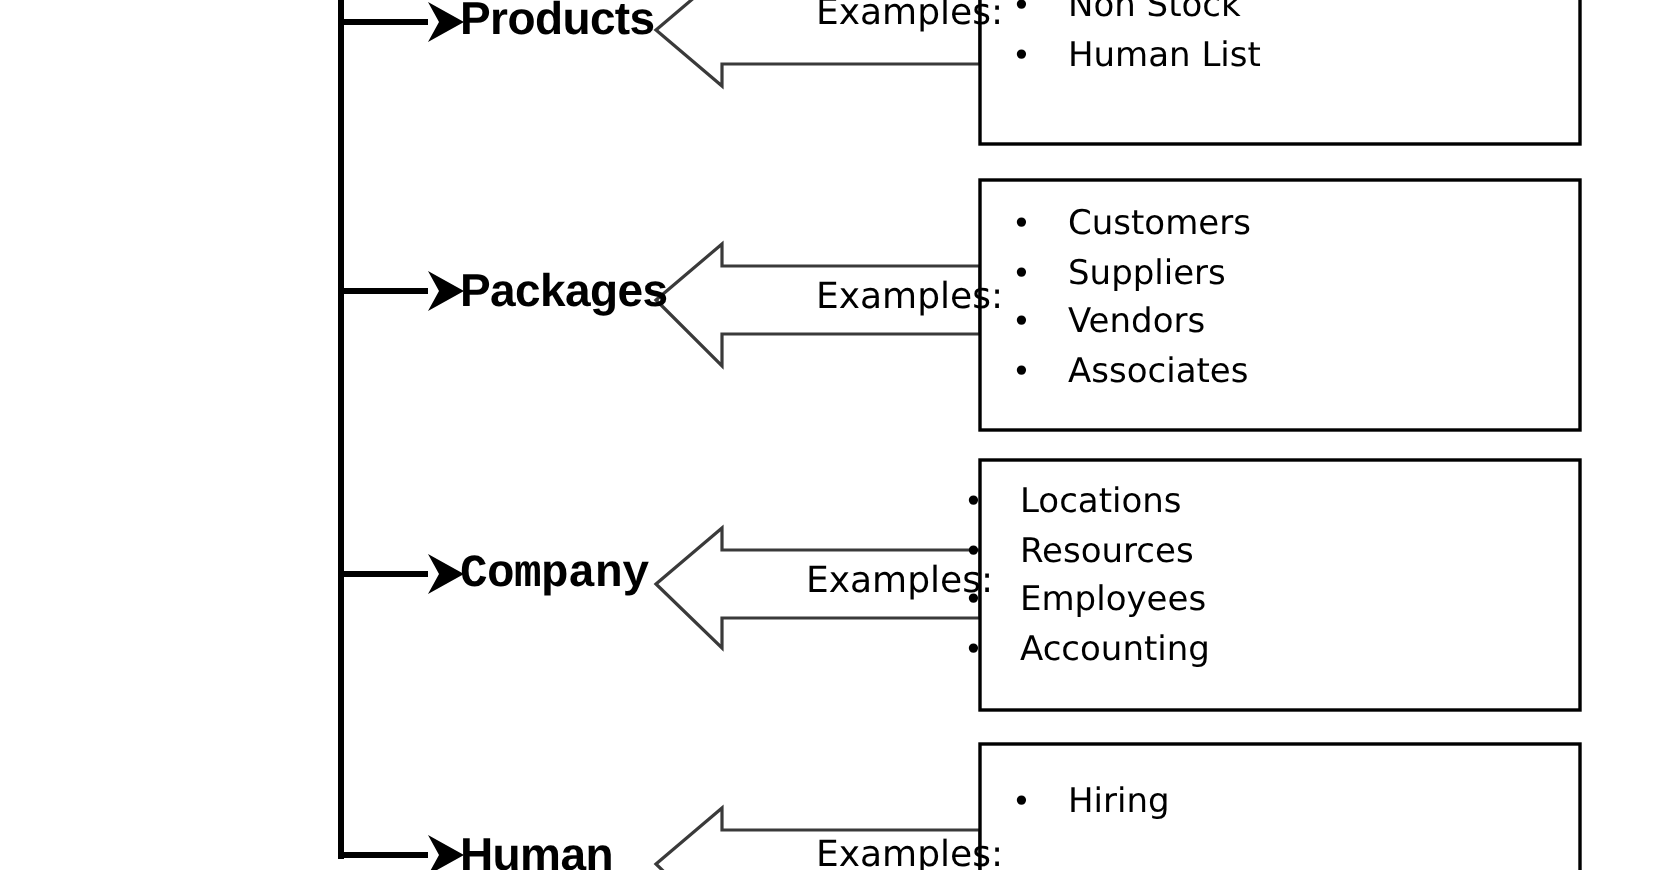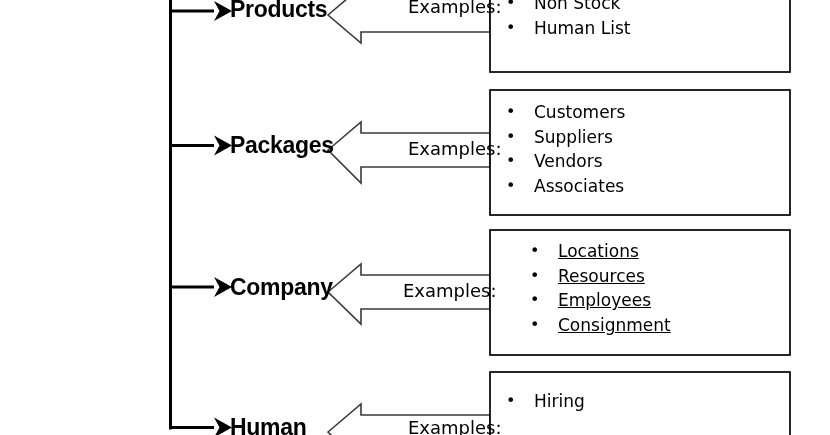--- a/index.html
+++ b/index.html
@@ -119,45 +119,45 @@
     <rect x="490" y="-46" width="300" height="118" fill="#ffffff" stroke="#000000" stroke-width="1.7"></rect>
     <rect x="490" y="90" width="300" height="125" fill="#ffffff" stroke="#000000" stroke-width="1.7"></rect>
     <rect x="490" y="230" width="300" height="125" fill="#ffffff" stroke="#000000" stroke-width="1.7"></rect>
     <rect x="490" y="372" width="300" height="118" fill="#ffffff" stroke="#000000" stroke-width="1.7"></rect>
   </svg>
 
   <div class="overlay-layer">
 
     <div class="branch-label" style="left:230px; top:-2px;">Products</div>
     <div class="branch-label" style="left:230px; top:134px;">Packages</div>
-    <div class="branch-label" style="left:230px; top:276px;">Company</div>
+    <div class="branch-label" style="left:230px; top:276px;font-family:Liberation Mono, monospace;">Company</div>
     <div class="branch-label" style="left:230px; top:416px;">Human</div>
 
     <div class="examples-caption" style="left:408px; top:-3px;">Examples:</div>
     <div class="examples-caption" style="left:408px; top:139px;">Examples:</div>
     <div class="examples-caption" style="left:403px; top:281px;">Examples:</div>
     <div class="examples-caption" style="left:408px; top:418px;">Examples:</div>
 
     <ul class="example-list" style="left:500px; top:-9px; width:280px;">
       <li class="example-item">Non Stock</li>
       <li class="example-item">Human List</li>
     </ul>
 
     <ul class="example-list" style="left:500px; top:100px; width:280px;">
       <li class="example-item">Customers</li>
       <li class="example-item">Suppliers</li>
       <li class="example-item">Vendors</li>
       <li class="example-item">Associates</li>
     </ul>
 
-    <ul class="example-list" style="left:524px; top:239px; width:280px;text-decoration:underline;">
+    <ul class="example-list" style="left:476px; top:239px; width:280px;">
       <li class="example-item">Locations</li>
       <li class="example-item">Resources</li>
       <li class="example-item">Employees</li>
-      <li class="example-item"> Consignment</li>
+      <li class="example-item"> Accounting</li>
     </ul>
 
     <ul class="example-list" style="left:500px; top:389px; width:280px;">
       <li class="example-item">Hiring</li>
     </ul>
 
   </div>
 </div>
 
 </body></html>

